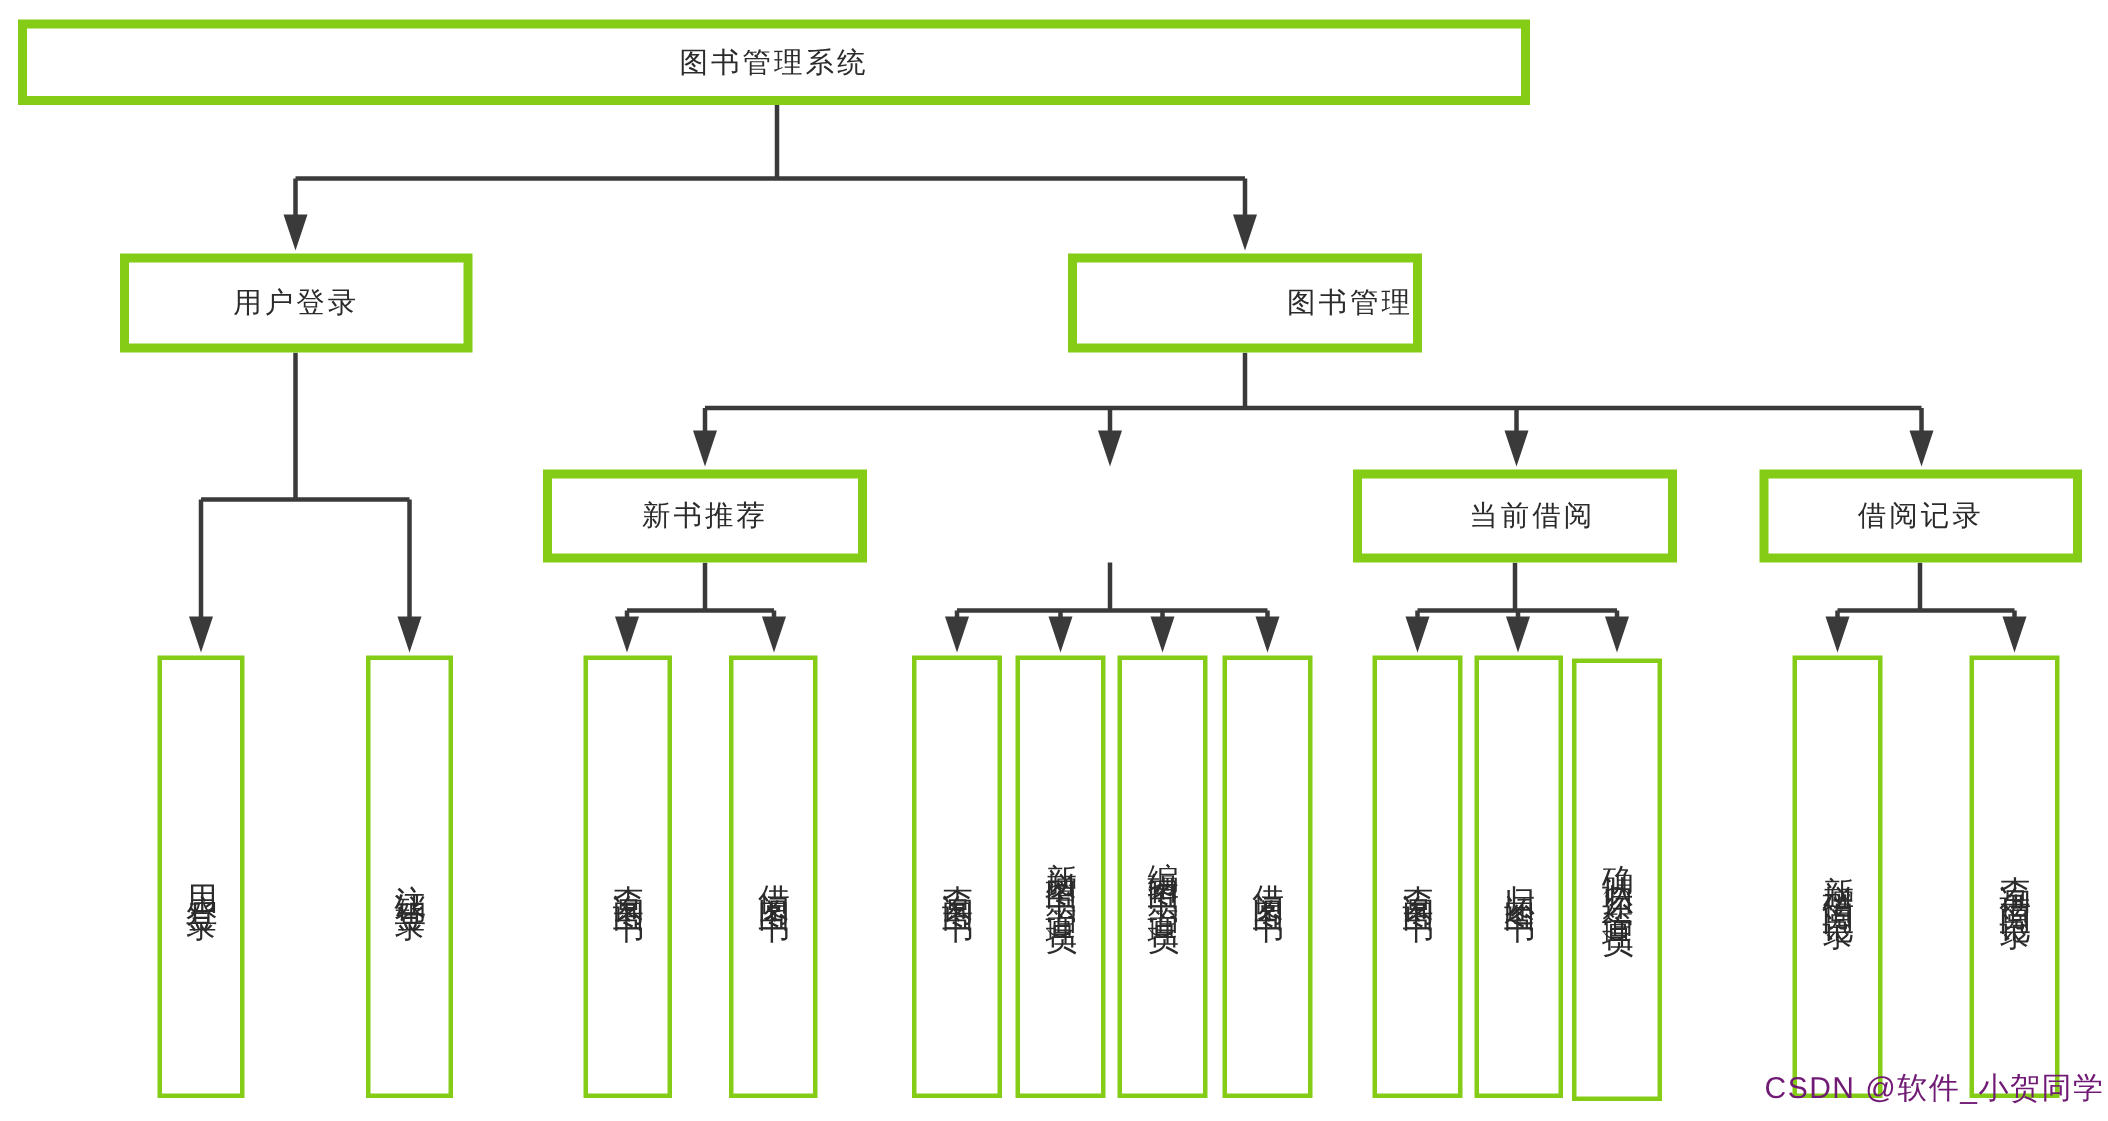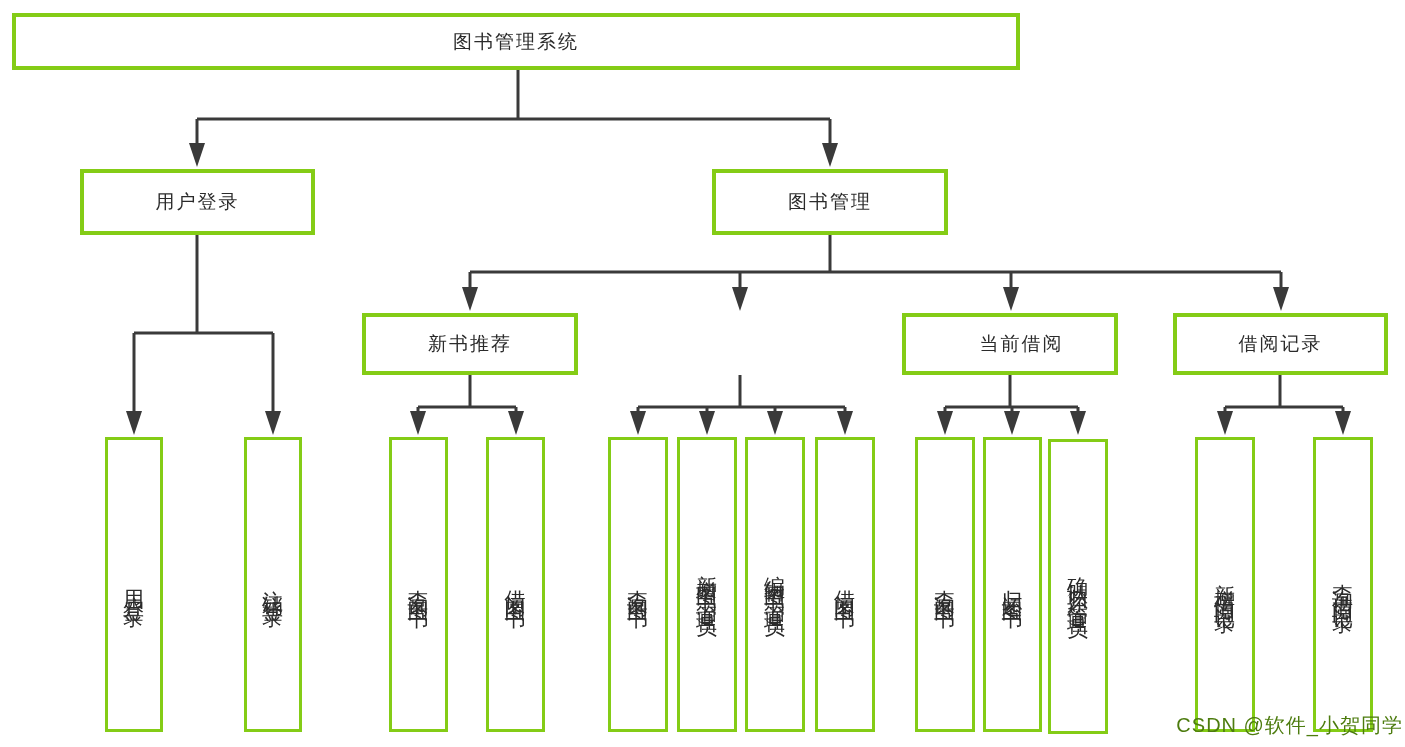--- a/index.html
+++ b/index.html
@@ -12,21 +12,21 @@
     overflow: hidden;
   }
   svg.connectors {
     position: absolute;
     left: 0; top: 0;
     width: 1405px; height: 747px;
   }
   .node {
     position: absolute;
     box-sizing: border-box;
-    border: 4px solid #84cc16;
+    border: 6px solid #84cc16;
     background: #ffffff;
     display: flex;
     align-items: center;
     justify-content: center;
     color: #2b2b2b;
   }
   .hlabel {
     font-size: 19px;
     letter-spacing: 2px;
     white-space: nowrap;
@@ -37,21 +37,21 @@
     font-size: 21px;
     letter-spacing: 6px;
     line-height: 1;
     white-space: nowrap;
   }
   .watermark {
     position: absolute;
     right: 2px;
     bottom: 8px;
     font-size: 20px;
-    color: #4d7c0f;
+    color: #701a75;
     letter-spacing: 1px;
     white-space: nowrap;
     z-index: 5;
   }
 </style>
 </head>
 <body>
 
 <div class="canvas">
 
@@ -117,21 +117,21 @@
     <polygon points="1335,411 1351,411 1343,435" fill="#3a3a3a" stroke="none"></polygon>
   </svg>
 
   <div class="node" style="left:12px; top:13px; width:1008px; height:57px;">
     <span class="hlabel">图书管理系统</span>
   </div>
 
   <div class="node" style="left:80px; top:169px; width:235px; height:66px;">
     <span class="hlabel">用户登录</span>
   </div>
-  <div class="node" style="left:712px; top:169px; width:236px; height:66px;">
+  <div class="node" style="left:712px; top:169px; width:236px; height:66px;justify-content:flex-end;">
     <span class="hlabel">图书管理</span>
   </div>
 
   <div class="node" style="left:362px; top:313px; width:216px; height:62px;">
     <span class="hlabel">新书推荐</span>
   </div>
   <div class="node" style="left:902px; top:313px; width:216px; height:62px;padding-left:23px;">
     <span class="hlabel">当前借阅</span>
   </div>
   <div class="node" style="left:1173px; top:313px; width:215px; height:62px;">

